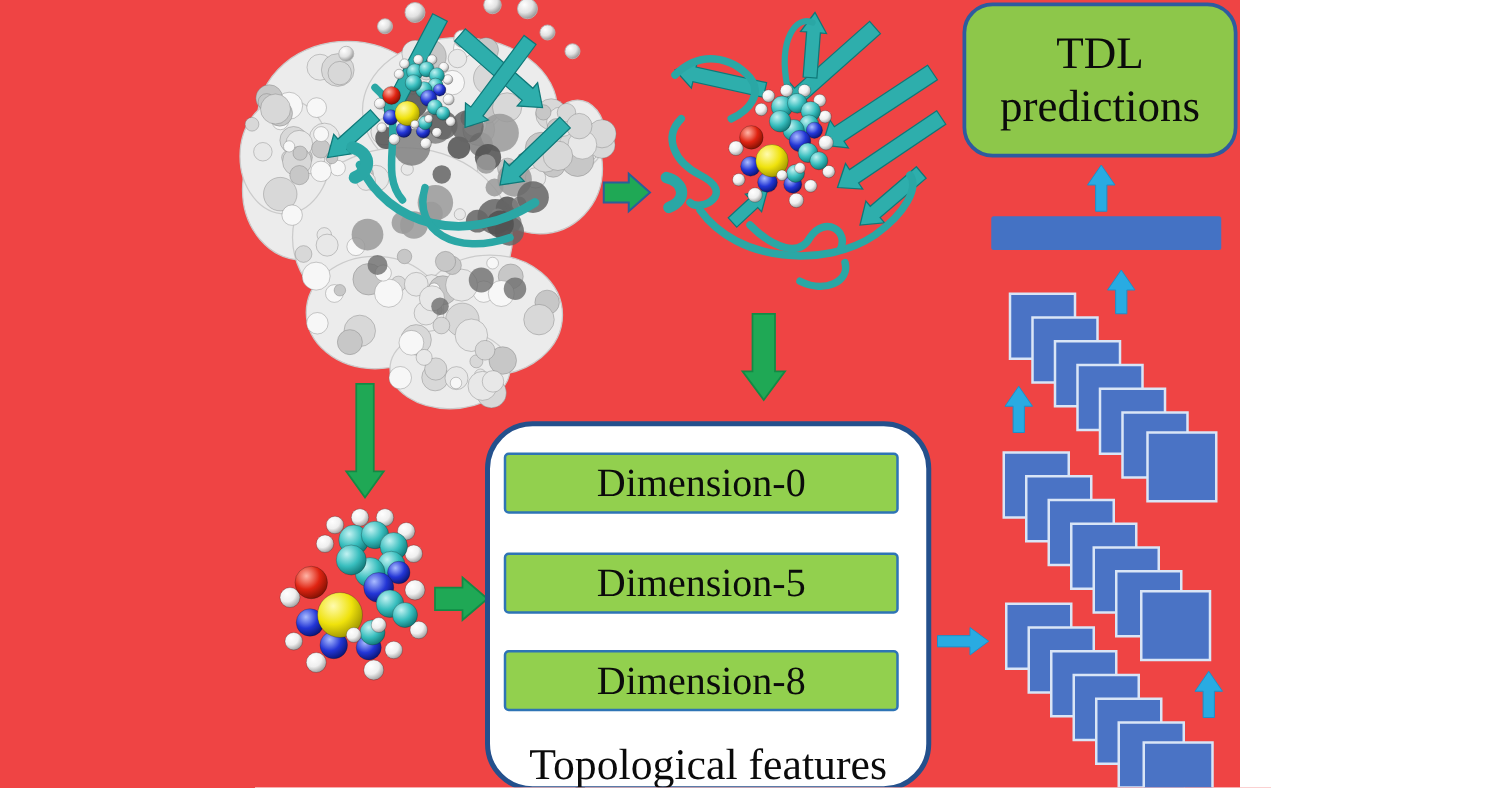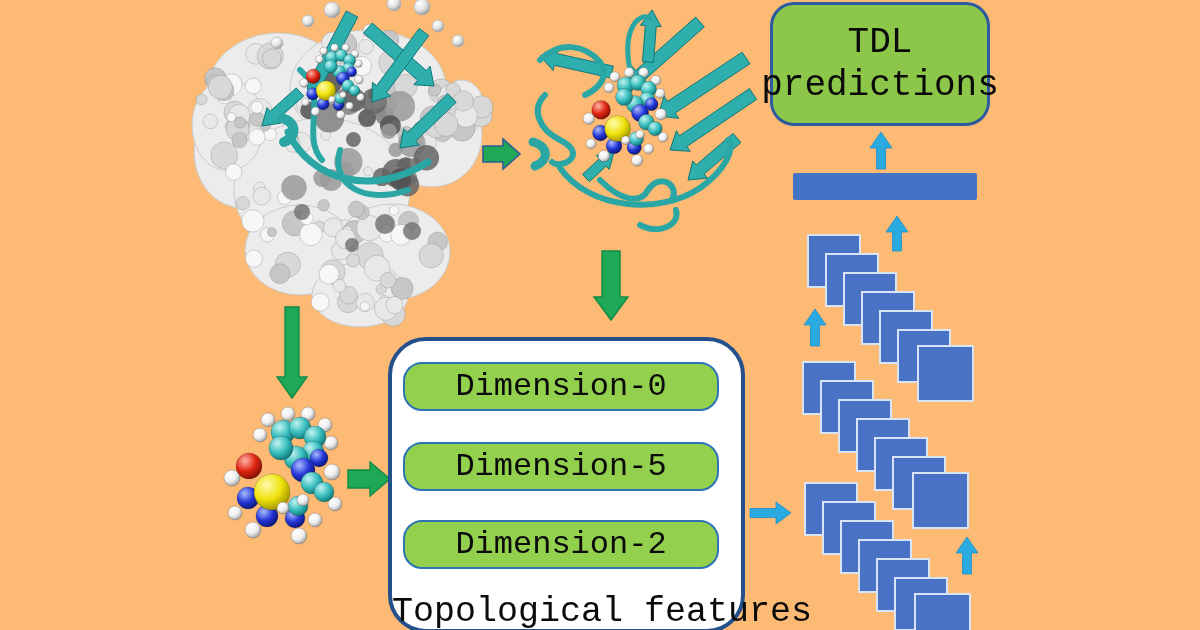--- a/index.html
+++ b/index.html
@@ -1,34 +1,34 @@
 <!DOCTYPE html>
 <html><head>
 <meta charset="utf-8">
 <style>
   html,body{margin:0;padding:0;background:#ffffff;}
   .canvas{
-    position:relative;width:1200px;height:630px;overflow:hidden;background:#fdba74;
-    font-family:Liberation Mono, monospace;
+    position:relative;width:992px;height:630px;overflow:hidden;background:#ef4444;
+    font-family:Liberation Serif, serif;
   }
   #art{position:absolute;left:0;top:0;}
   .tdl-box{
     position:absolute;left:770px;top:2px;width:220px;height:124px;
     box-sizing:border-box;border:3px solid #2E5B9F;border-radius:24px;
     background:#8DC74A;display:flex;align-items:center;justify-content:center;
     text-align:center;font-size:36px;line-height:1.2;color:#0b0b0b;padding:0 6px;
   }
   .topo-box{
     position:absolute;left:388px;top:337px;width:357px;height:296px;
     box-sizing:border-box;border:4px solid #24508C;border-radius:38px;
     background:#ffffff;
   }
   .dim-item{
     position:absolute;left:11px;width:316px;height:49px;
-    box-sizing:border-box;border:2px solid #2E74B5;border-radius:19px;
+    box-sizing:border-box;border:2px solid #2E74B5;border-radius:4px;
     background:#92D04E;display:flex;align-items:center;justify-content:center;
     font-size:32px;color:#0b0b0b;
   }
   .dim-0{top:21px;}
   .dim-1{top:101px;}
   .dim-2{top:179px;}
   .topo-caption{
     position:absolute;left:0;top:251px;width:100%;text-align:center;
     font-size:35px;color:#0b0b0b;white-space:nowrap;
   }
@@ -435,18 +435,18 @@
   </div>
 
   <div class="topo-box">
     <div class="dim-item dim-0">
       <span>Dimension-0</span>
     </div>
     <div class="dim-item dim-1">
       <span>Dimension-5</span>
     </div>
     <div class="dim-item dim-2">
-      <span>Dimension-2</span>
+      <span>Dimension-8</span>
     </div>
     <div class="topo-caption">Topological features</div>
   </div>
 
 </div>
 
 </body></html>

